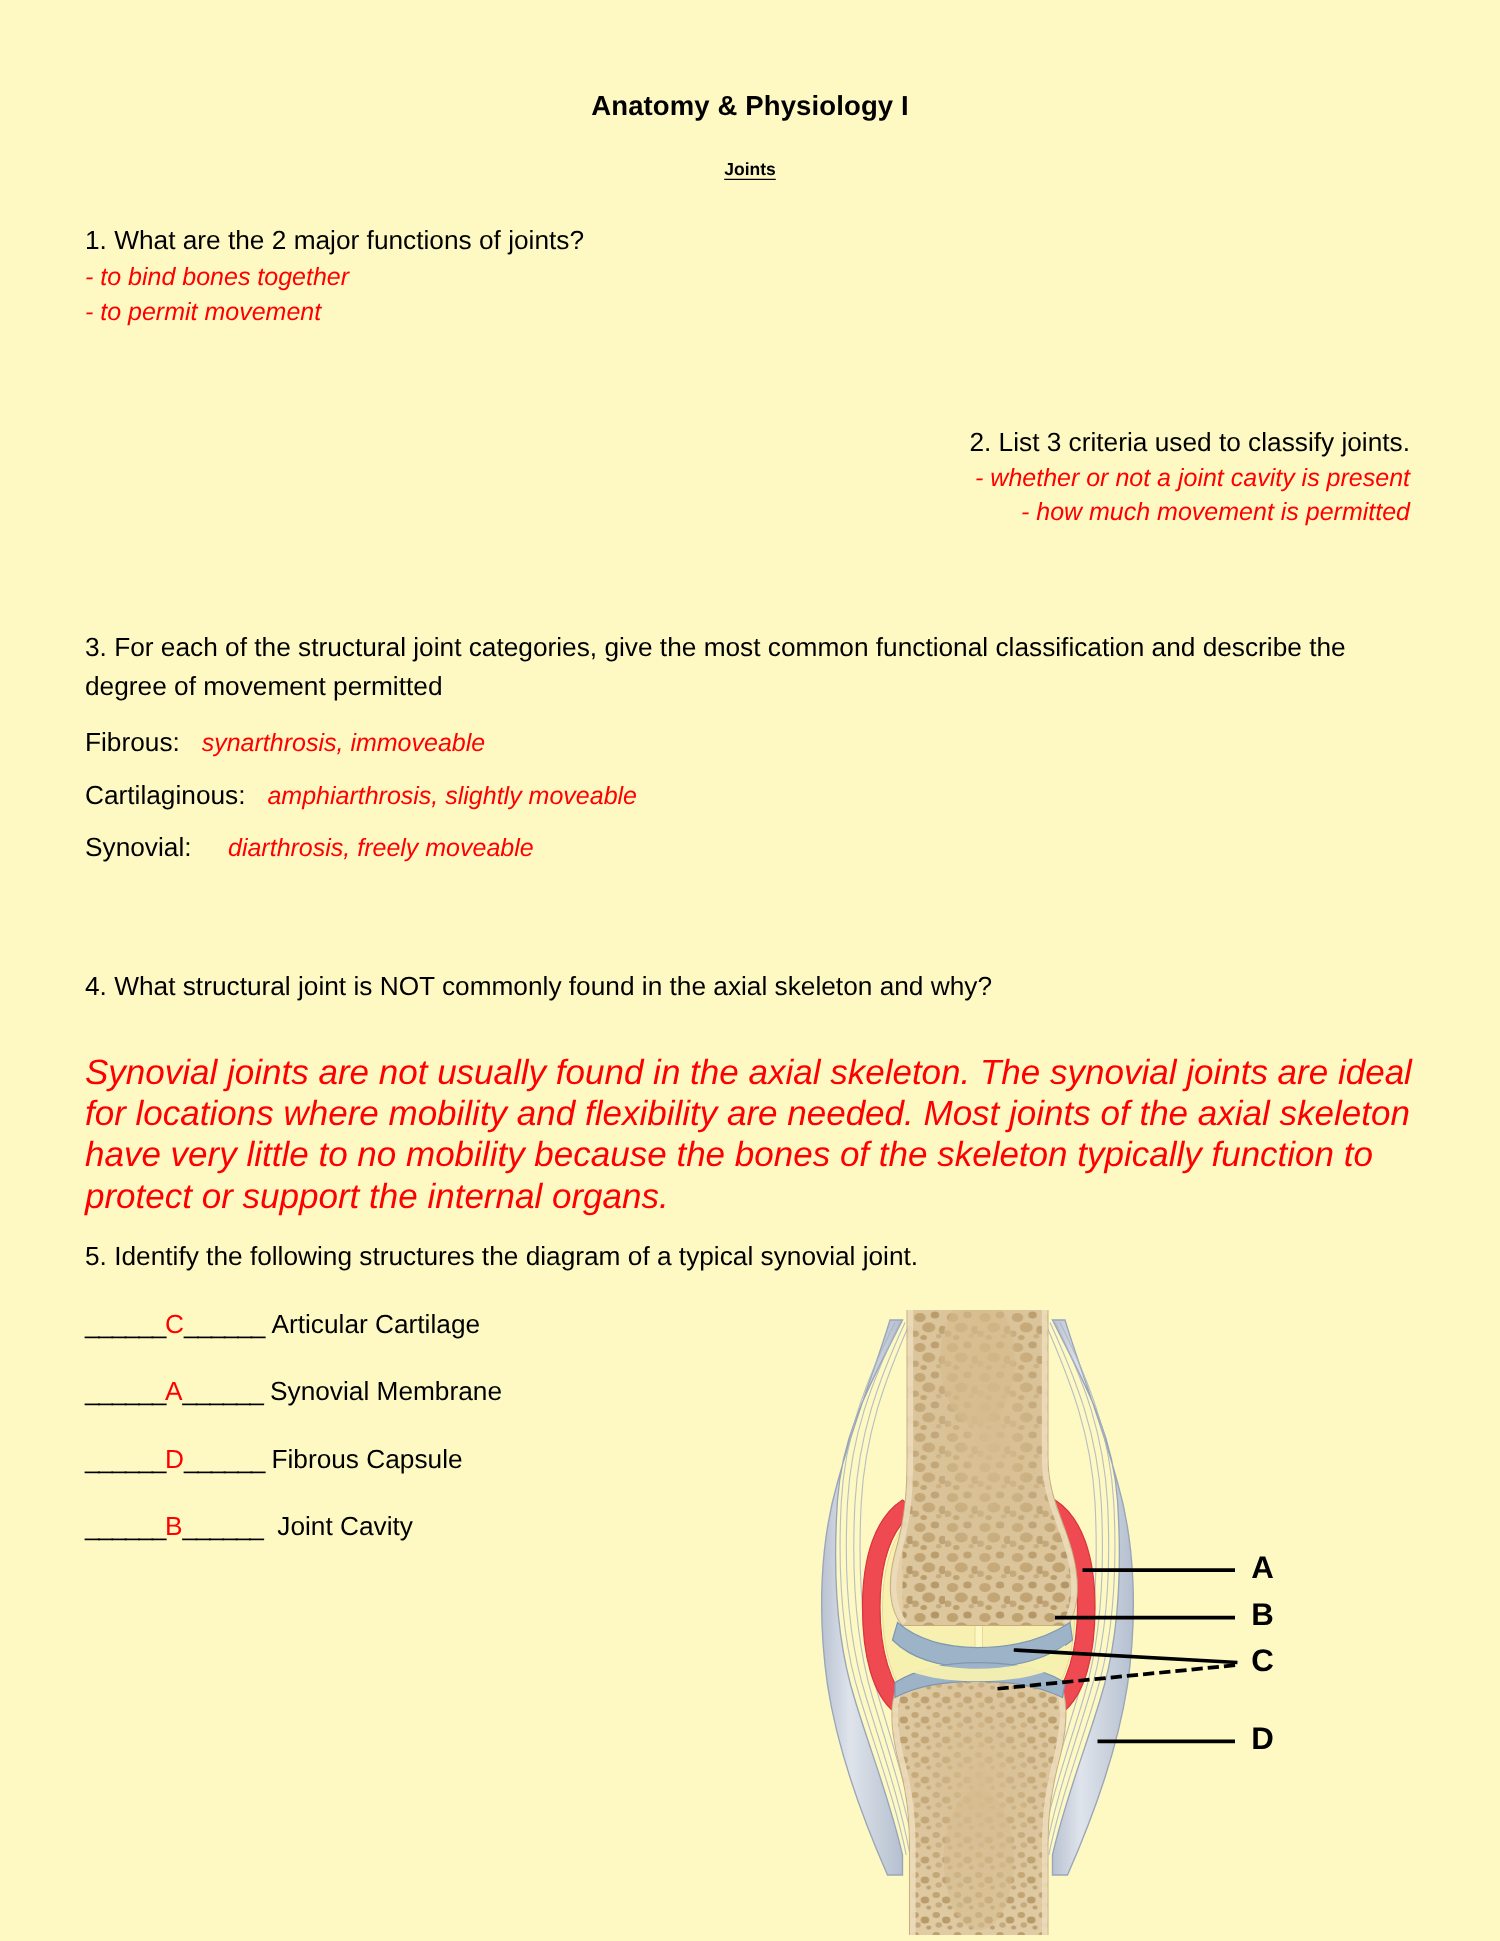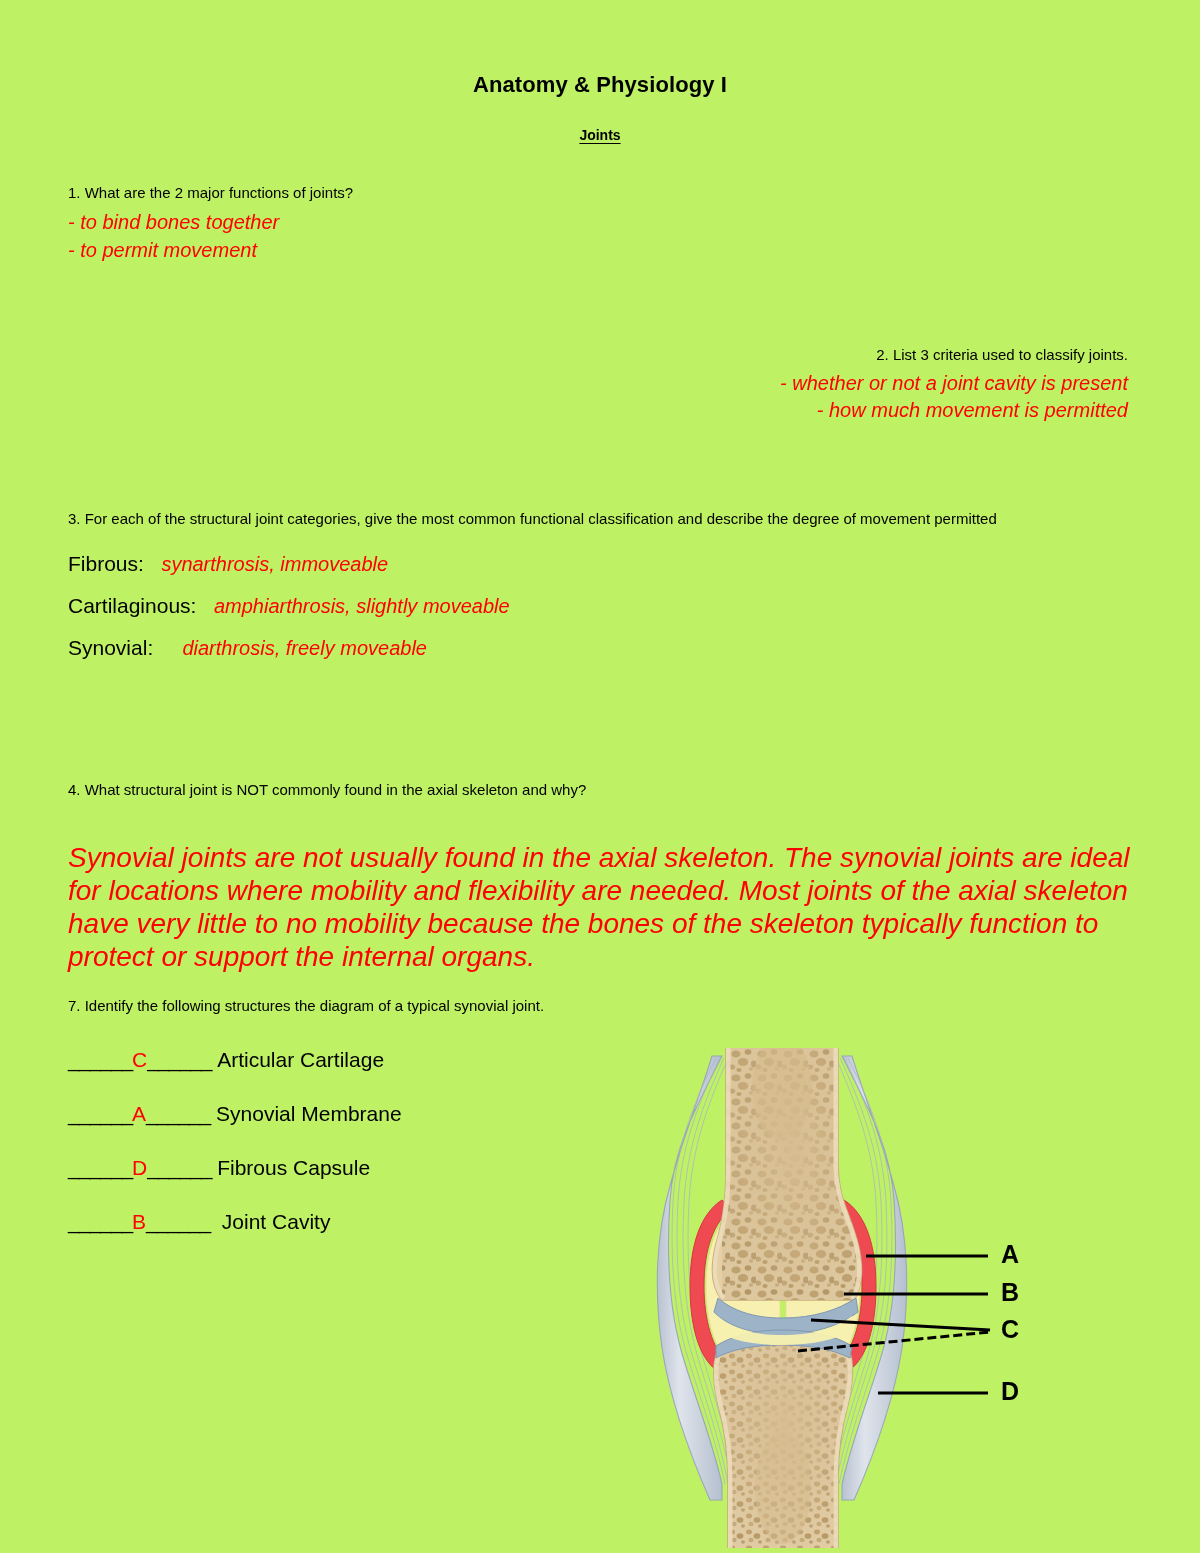--- a/index.html
+++ b/index.html
@@ -10,21 +10,21 @@
   }
   body {
     font-family: "Liberation Sans", sans-serif;
     color: #000000;
   }
   .page {
     position: relative;
     width: 1200px;
     height: 1553px;
     margin: 0 auto;
-    background: #bef264;
+    background: #fef9c3;
     overflow: hidden;
   }
 
   
   .doc-title {
     position: absolute;
     left: 0;
     top: 72px;
     width: 1200px;
     text-align: center;
@@ -42,21 +42,21 @@
     font-weight: bold;
   }
   .doc-subtitle span {
     text-decoration: underline;
     text-underline-offset: 3px;
   }
 
   
   .qblock { position: absolute; left: 68px; }
   .q-prompt {
-    font-size: 15px;
+    font-size: 21px;
     color: #000;
     line-height: 30px;
   }
   .ans-red {
     font-size: 20px;
     color: #ff0000;
     font-style: italic;
     line-height: 27px;
   }
   .ans-red-para {
@@ -163,21 +163,21 @@
 
     <div class="cat-row"><span>Synovial:</span><span>&nbsp;&nbsp;&nbsp;&nbsp;&nbsp;</span><span class="cat-ans">diarthrosis, freely moveable</span></div>
   </div>
 
   <div class="qblock" id="q4">
     <div class="q-prompt">4. What structural joint is NOT commonly found in the axial skeleton and why?</div>
     <div class="ans-red-para">Synovial joints are not usually found in the axial skeleton.  The synovial joints are ideal for locations where mobility and flexibility are needed.  Most joints of the axial skeleton have very little to no mobility because the bones of the skeleton typically function to protect or support the internal organs.</div>
   </div>
 
   <div class="qblock" id="q5">
-    <div class="q-prompt">7. Identify the following structures the diagram of a typical synovial joint.</div>
+    <div class="q-prompt">5. Identify the following structures the diagram of a typical synovial joint.</div>
   </div>
 
   <div class="blank-list">
 
     <div class="blank-row"><span class="ul">______</span><span class="letter">C</span><span class="ul">______</span><span>&nbsp;</span><span>Articular Cartilage</span></div>
 
     <div class="blank-row"><span class="ul">______</span><span class="letter">A</span><span class="ul">______</span><span>&nbsp;</span><span>Synovial Membrane</span></div>
 
     <div class="blank-row"><span class="ul">______</span><span class="letter">D</span><span class="ul">______</span><span>&nbsp;</span><span>Fibrous Capsule</span></div>
 

